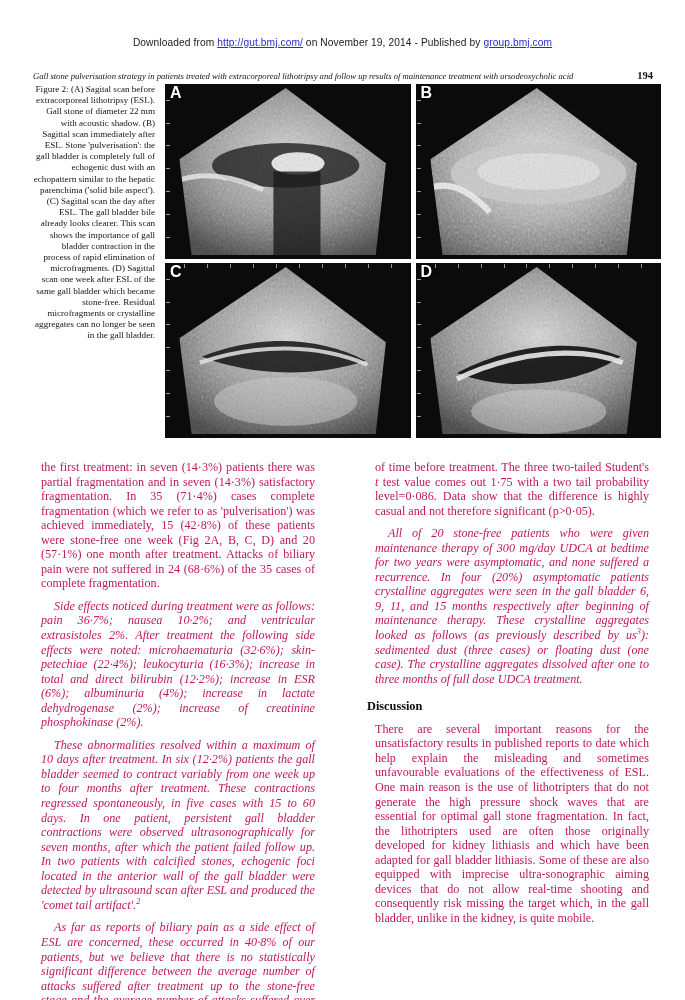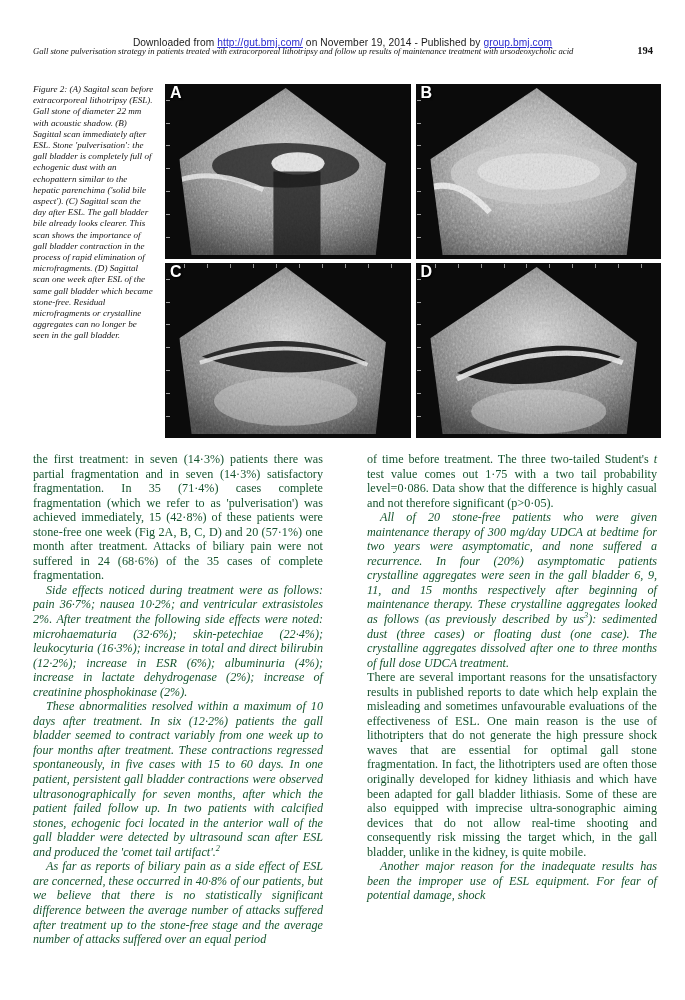--- a/index.html
+++ b/index.html
@@ -31,21 +31,21 @@
     margin-top: 27px;
   }
   .download-bar .lnk {
     color: #2b2bcf;
   }
 
   
   .running-head {
     position: absolute;
     left: 33px;
-    top: 45px;
+    top: 70px;
     width: 620px;
     display: flex;
     align-items: baseline;
     justify-content: space-between;
   }
   .running-title {
     font-style: italic;
     font-size: 8.7px;
     letter-spacing: -0.005em;
     white-space: nowrap;
@@ -64,24 +64,23 @@
     left: 33px;
     top: 84px;
     width: 628px;
     height: 356px;
   }
   .figure-caption {
     position: absolute;
     left: 0;
     top: 0;
     width: 122px;
-    font-style: italic;
     font-size: 9.1px;
     line-height: 11.2px;
-    text-align: left;
+    text-align: right;
     color: #141414;
     hyphens: none;
   }
 
   .figure-grid {
     position: absolute;
     left: 132px;
     top: 0px;
     width: 496px;
     height: 354px;
@@ -155,26 +154,26 @@
     top: 452px;
     width: 624px;
     height: 540px;
     display: flex;
     justify-content: space-between;
   }
   .col {
     width: 290px;
   }
   .col p {
-    margin: 0;
+    margin: 8px;
     font-size: 12.15px;
     line-height: 14.55px;
     text-align: justify;
     text-justify: inter-word;
-    color: #14532d;
+    color: #be185d;
     hyphens: none;
   }
   .col p.indent {
     text-indent: 13px;
     font-style: italic;
   }
   .col h3 {
     margin: 13px 0 0 0;
     font-size: 12.3px;
     line-height: 14.6px;
@@ -383,17 +382,17 @@
   <div class="col">
     <p>the first treatment: in seven (14·3%) patients there was partial fragmentation and in seven (14·3%) satisfactory fragmentation. In 35 (71·4%) cases complete fragmentation (which we refer to as 'pulverisation') was achieved immediately, 15 (42·8%) of these patients were stone-free one week (Fig 2A, B, C, D) and 20 (57·1%) one month after treatment. Attacks of biliary pain were not suffered in 24 (68·6%) of the 35 cases of complete fragmentation.</p>
     <p class="indent">Side effects noticed during treatment were as follows: pain 36·7%; nausea 10·2%; and ventricular extrasistoles 2%. After treatment the following side effects were noted: microhaematuria (32·6%); skin-petechiae (22·4%); leukocyturia (16·3%); increase in total and direct bilirubin (12·2%); increase in ESR (6%); albuminuria (4%); increase in lactate dehydrogenase (2%); increase of creatinine phosphokinase (2%).</p>
     <p class="indent"><span>These abnormalities resolved within a maximum of 10 days after treatment. In six (12·2%) patients the gall bladder seemed to contract variably from one week up to four months after treatment. These contractions regressed spontaneously, in five cases with 15 to 60 days. In one patient, persistent gall bladder contractions were observed ultrasonographically for seven months, after which the patient failed follow up. In two patients with calcified stones, echogenic foci located in the anterior wall of the gall bladder were detected by ultrasound scan after ESL and produced the 'comet tail artifact'.</span><sup>2</sup></p>
     <p class="indent">As far as reports of biliary pain as a side effect of ESL are concerned, these occurred in 40·8% of our patients, but we believe that there is no statistically significant difference between the average number of attacks suffered after treatment up to the stone-free stage and the average number of attacks suffered over an equal period</p>
   </div>
 
   <div class="col">
     <p><span>of time before treatment. The three two-tailed Student's </span><span class="ital">t</span><span> test value comes out 1·75 with a two tail probability level=0·086. Data show that the difference is highly casual and not therefore significant (p&gt;0·05).</span></p>
     <p class="indent"><span>All of 20 stone-free patients who were given maintenance therapy of 300 mg/day UDCA at bedtime for two years were asymptomatic, and none suffered a recurrence. In four (20%) asymptomatic patients crystalline aggregates were seen in the gall bladder 6, 9, 11, and 15 months respectively after beginning of maintenance therapy. These crystalline aggregates looked as follows (as previously described by us</span><sup>3</sup><span>): sedimented dust (three cases) or floating dust (one case). The crystalline aggregates dissolved after one to three months of full dose UDCA treatment.</span></p>
+    <h3>Discussion</h3>
     <p>There are several important reasons for the unsatisfactory results in published reports to date which help explain the misleading and sometimes unfavourable evaluations of the effectiveness of ESL. One main reason is the use of lithotripters that do not generate the high pressure shock waves that are essential for optimal gall stone fragmentation. In fact, the lithotripters used are often those originally developed for kidney lithiasis and which have been adapted for gall bladder lithiasis. Some of these are also equipped with imprecise ultra-sonographic aiming devices that do not allow real-time shooting and consequently risk missing the target which, in the gall bladder, unlike in the kidney, is quite mobile.</p>
-    <p class="indent">Another major reason for the inadequate results has been the improper use of ESL equipment. For fear of potential damage, shock</p>
   </div>
 
 </div>
 
 </body></html>

